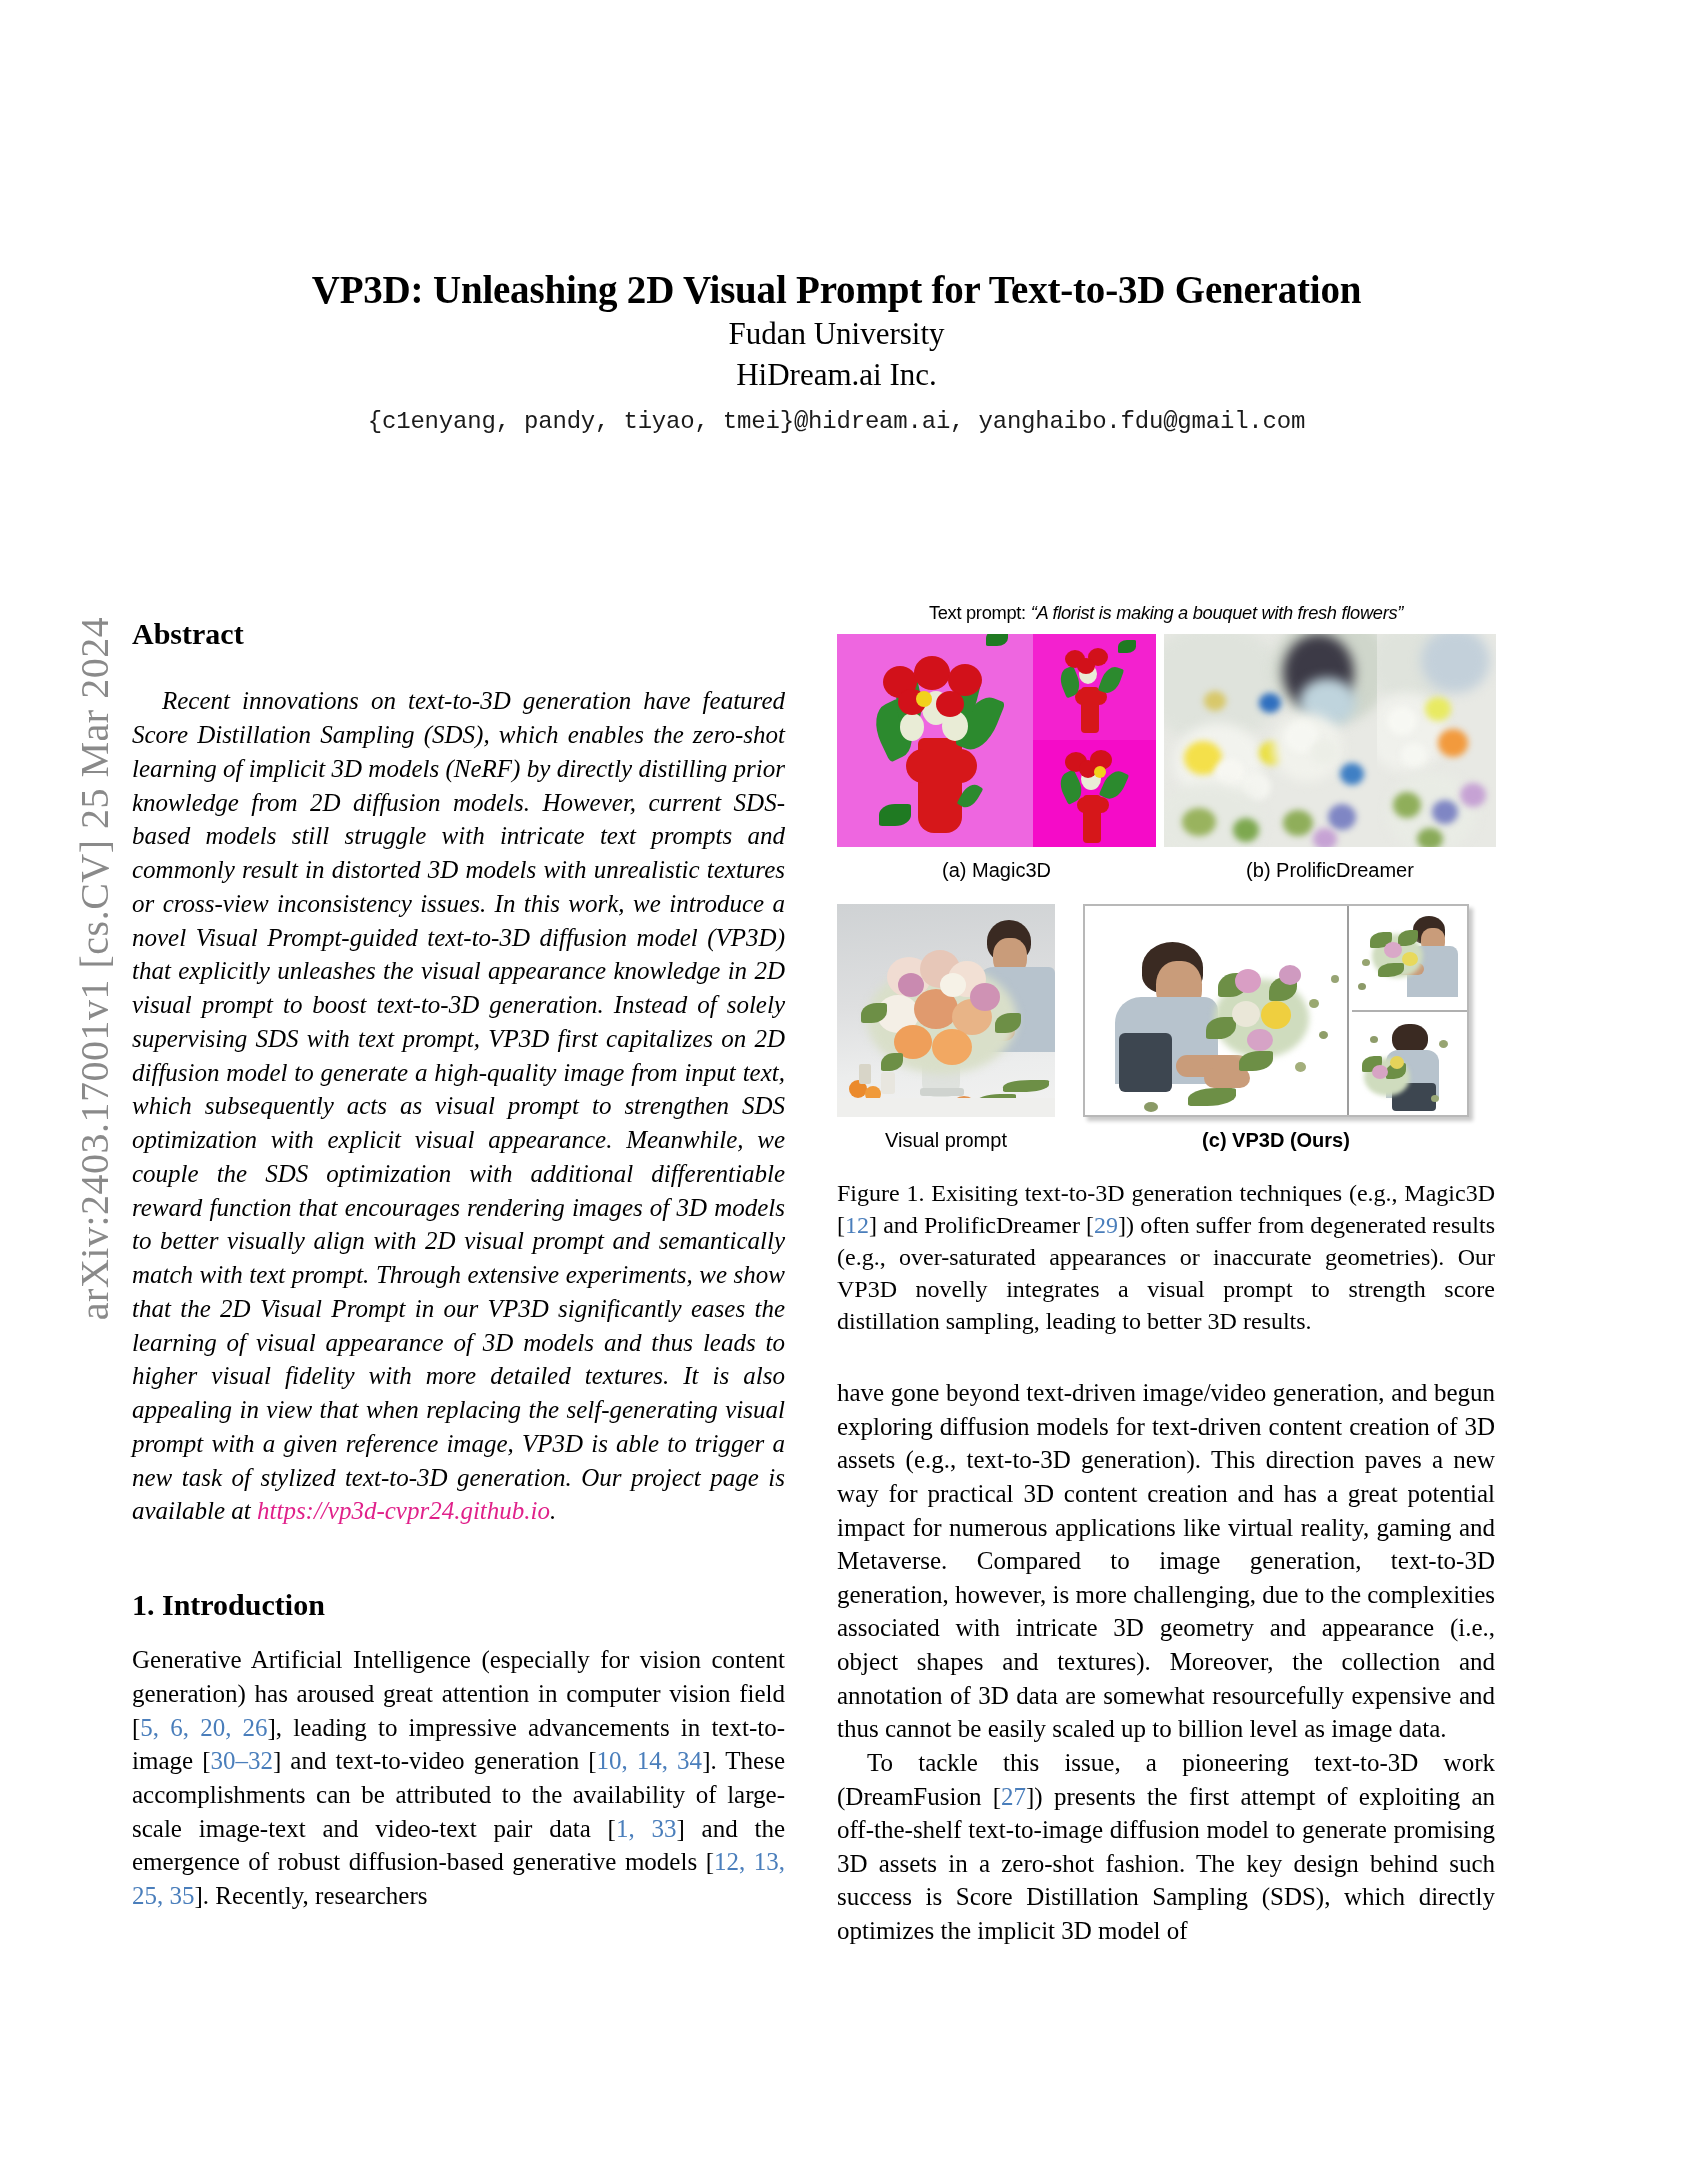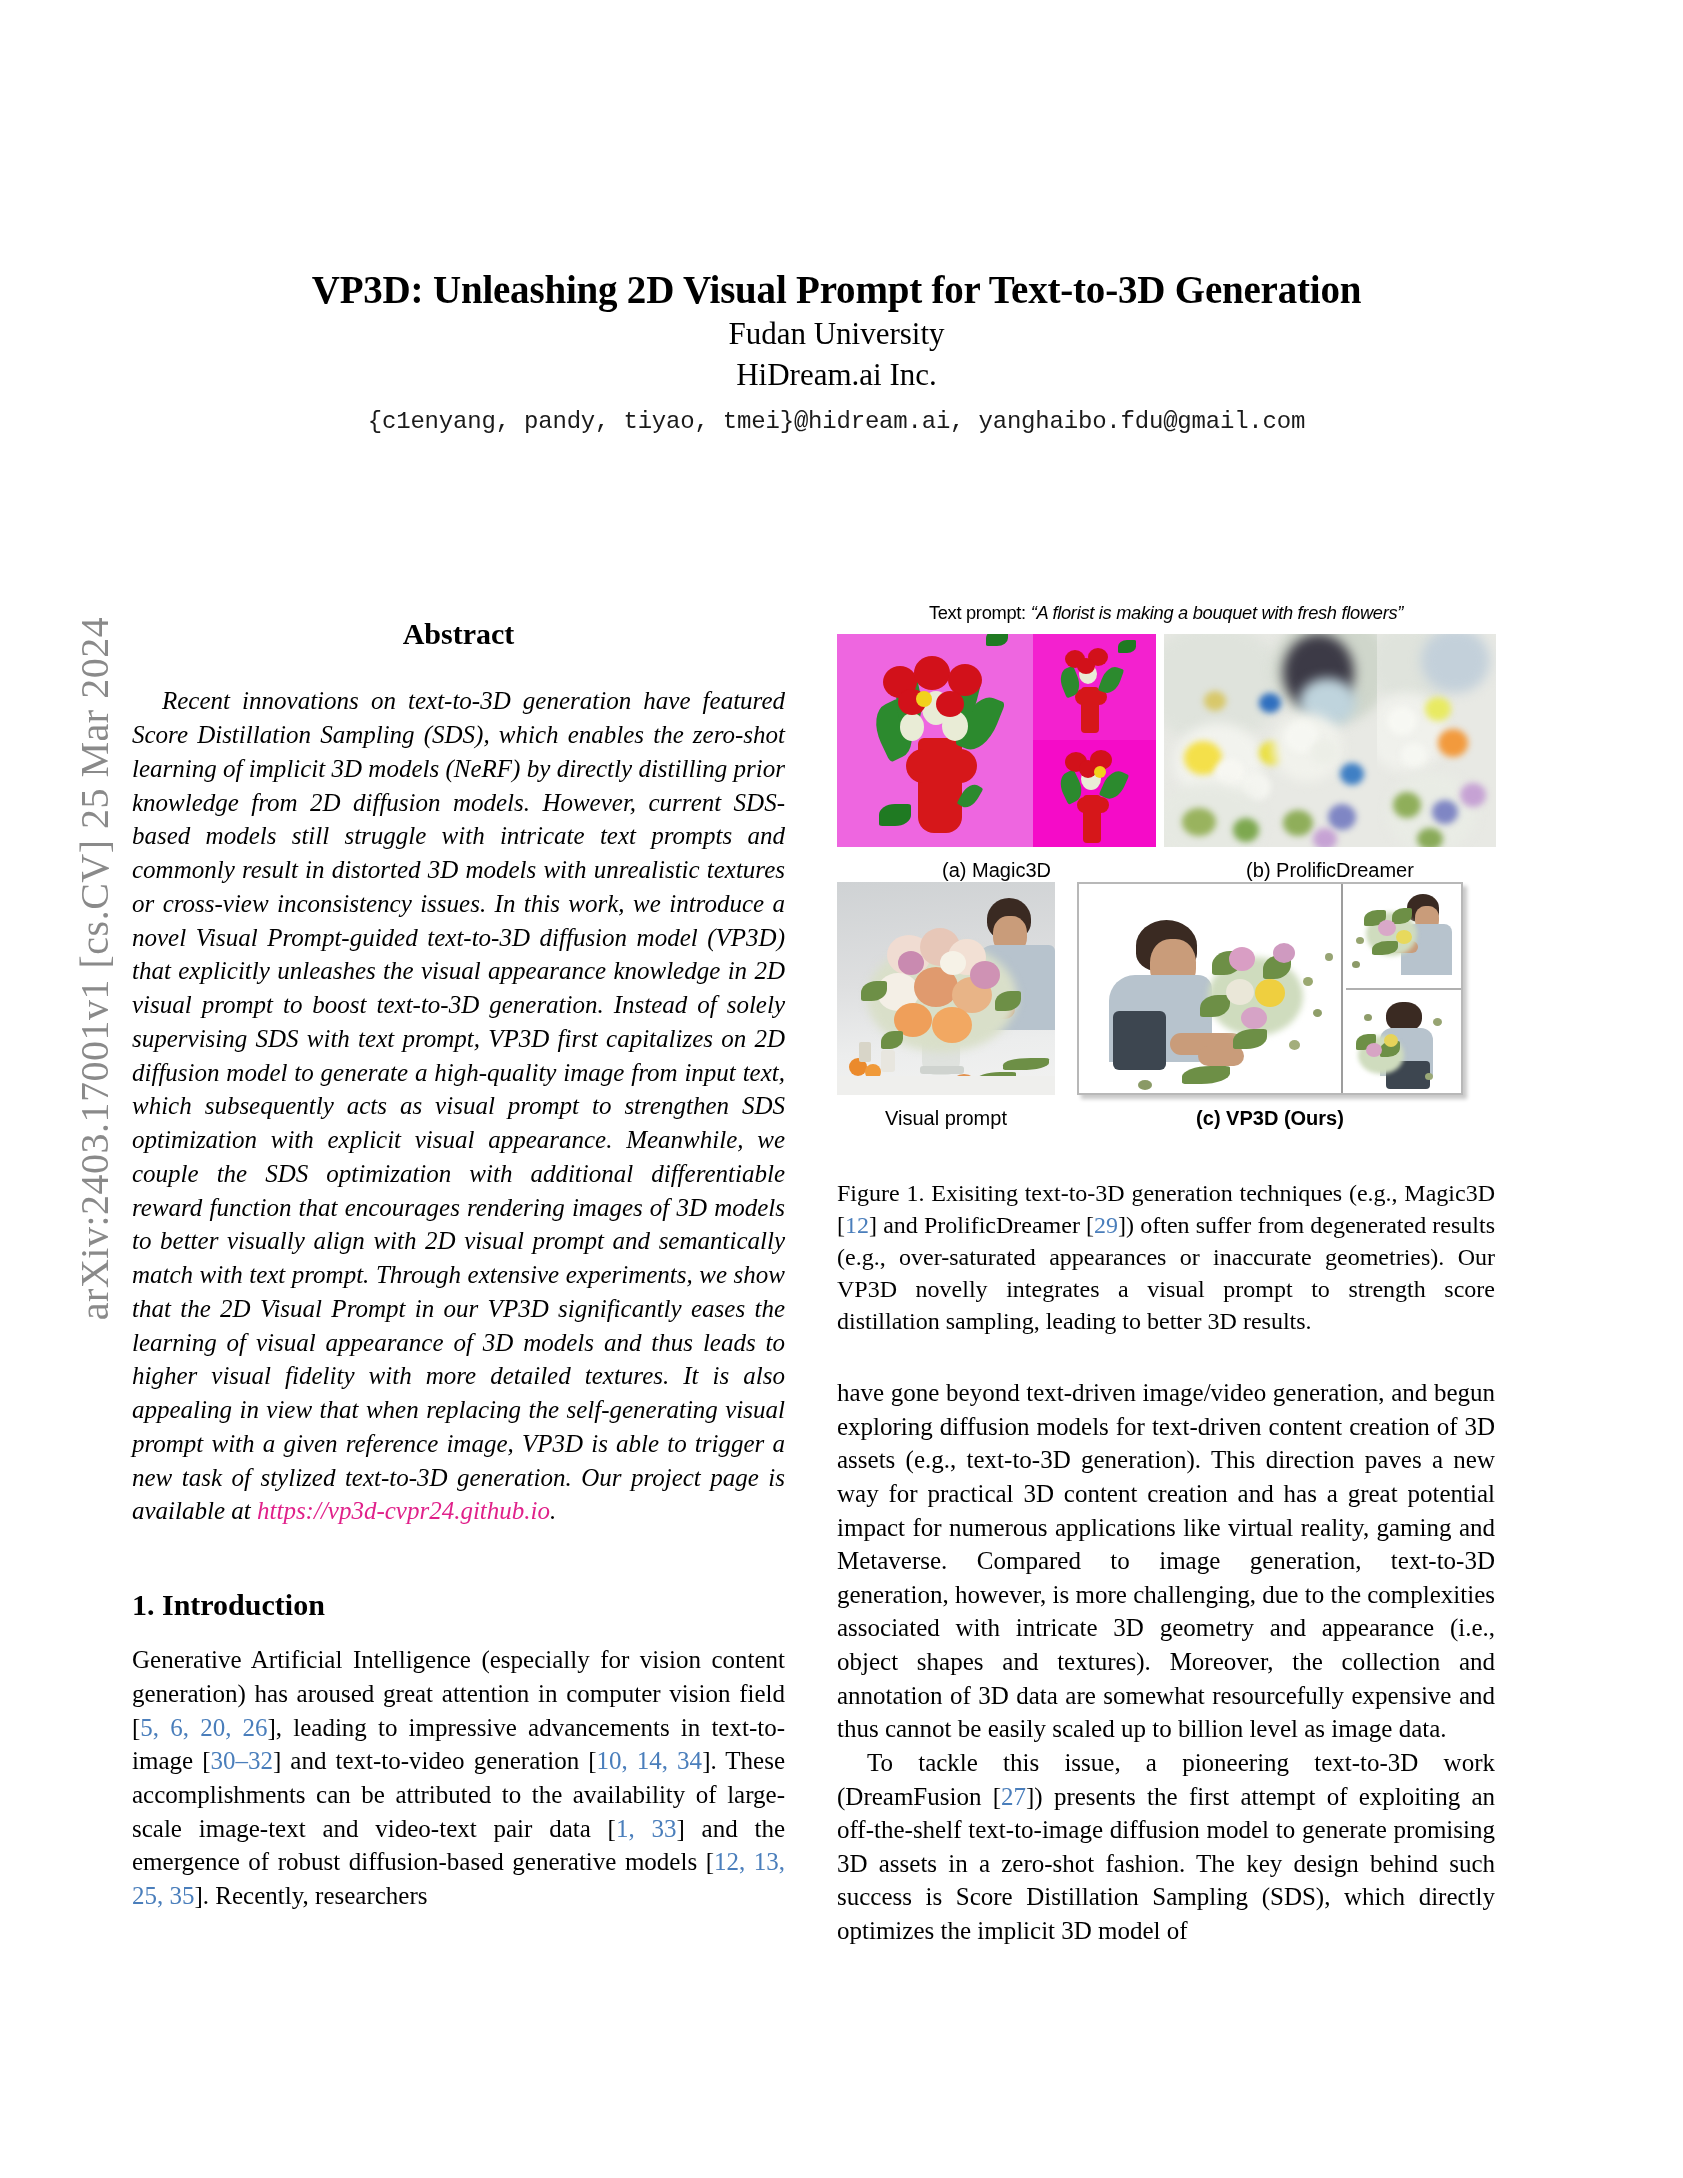--- a/index.html
+++ b/index.html
@@ -33,21 +33,21 @@
   
   .col{position:absolute;top:614px;font-size:25px;line-height:1.345;text-align:justify;}
   #left-col{left:132px;width:653px;}
   #right-col{left:837px;width:658px;}
 
   h2.sec-head{
     font-family:"Liberation Serif", serif;font-weight:bold;
     font-size:30px;margin:0 0 18px 0;text-align:left;
   }
   #abstract-head{
-    font-weight:bold;font-size:30px;text-align:center;margin:0 0 30px 0;
+    font-weight:bold;font-size:30px;margin:0 0 30px 0;
   }
   #abstract-body{font-style:italic;font-size:25px;line-height:1.35;text-indent:30px;text-align:justify;}
   a.link{color:#e0218a;text-decoration:none;font-style:italic;}
   .cite{color:#4a7ebb;}
   p.para{margin:0;text-indent:30px;text-align:justify;}
   p.para.first{text-indent:0;}
   #intro-head{margin-top:57px;}
 
   
   #figure-wrap{position:absolute;left:837px;top:602px;width:658px;}
@@ -83,21 +83,21 @@
   
   #panel-b{width:332px;}
   #panel-b .grid{display:flex;height:213px;}
   .pd{position:relative;overflow:hidden;background:#e8e9e4;}
   #pd-left{width:213px;height:213px;}
   #pd-right{width:119px;height:213px;}
   .blob{position:absolute;border-radius:50%;filter:blur(6px);}
   .blobs{position:absolute;border-radius:50%;filter:blur(3px);}
 
   
-  #bottom-row{display:flex;gap:22px;align-items:flex-start;}
+  #bottom-row{display:flex;gap:28px;margin-top:22px;align-items:flex-start;}
   #panel-vp{width:218px;}
   #vp-img{
     width:218px;height:213px;position:relative;overflow:hidden;
     background:linear-gradient(175deg,#cfd2d4 0%,#dedfe0 45%,#eceded 75%,#f2f2f1 100%);
   }
   #panel-c{width:386px;}
   #c-box{
     width:386px;height:213px;display:flex;gap:3px;
     background:#fff;border:2px solid #b8b8b8;box-sizing:border-box;
     box-shadow:4px 4px 4px rgba(0,0,0,0.22);

